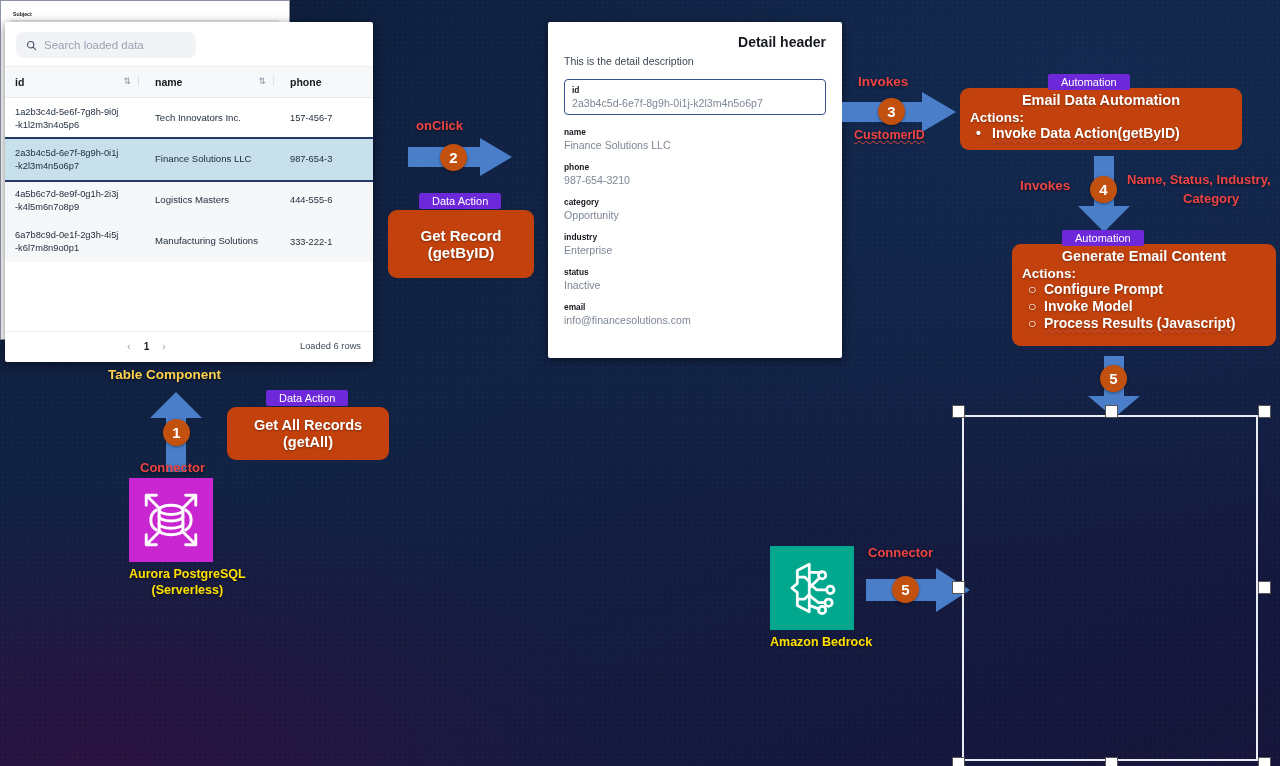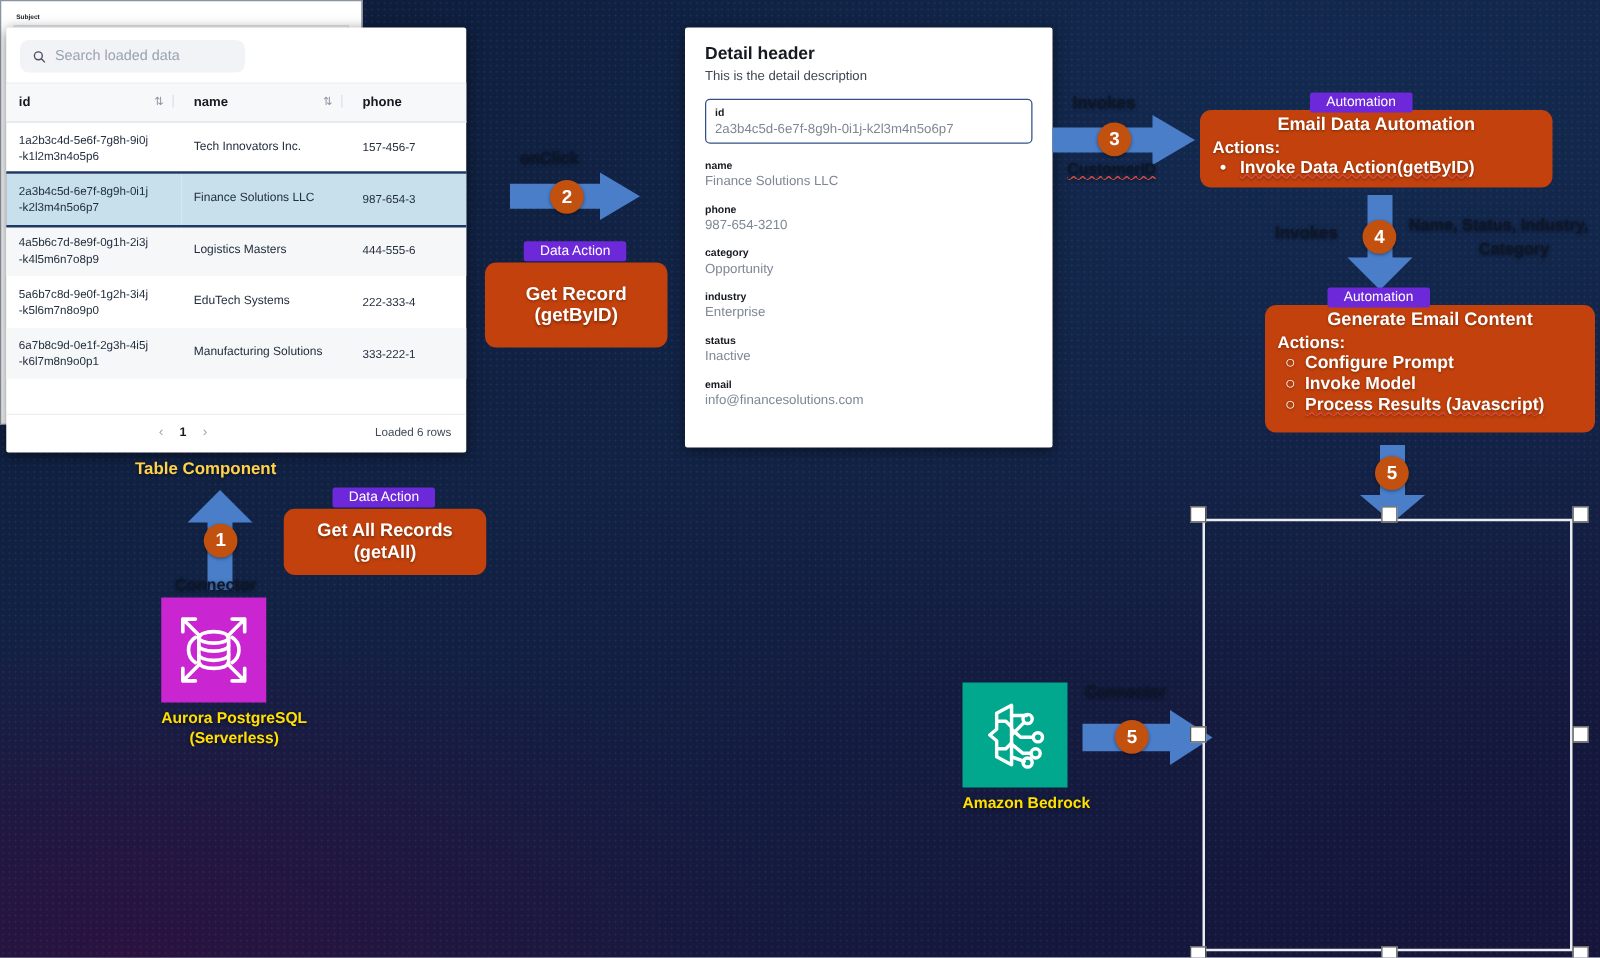--- a/index.html
+++ b/index.html
@@ -44,34 +44,34 @@
   .tbl-foot{margin-top:auto;display:flex;align-items:center;padding:8px 12px 10px 12px;
     border-top:1px solid #eceef2;font-size:9.5px;color:#3f4754;}
   .pager{display:flex;align-items:center;gap:13px;margin:0 auto 0 110px;}
   .pager .arrow{color:#9aa2b1;font-size:11px;}
   .pager .pnum{font-weight:bold;color:#16191f;font-size:10px;}
   .loaded{margin-left:auto;color:#404a59;font-size:9.3px;}
 
   
   #detail-panel{left:548px;top:22px;width:294px;height:336px;border-radius:2px;
     box-shadow:0 2px 10px rgba(0,0,0,.5);padding:12px 16px;box-sizing:border-box;}
-  .dt-h{font-size:14px;font-weight:bold;color:#16191f;margin:0 0 5px 0;}
+  .dt-h{font-size:14px;font-weight:bold;color:#16191f;margin:0 0 5px 0;text-align:right;}
   .dt-desc{font-size:10.5px;color:#3f4754;margin:0 0 12px 0;}
   .dt-field{margin-bottom:11px;}
   .dt-field.boxed{border:1.6px solid #32508a;border-radius:4px;padding:5px 7px;margin:0 0 12px 0;}
   .dt-label{font-size:8.4px;font-weight:bold;color:#16191f;margin-bottom:2px;}
   .dt-value{font-size:10.6px;color:#7d8794;}
 
   
   .node{position:absolute;background:#c2410c;color:#fff;border-radius:9px;
     text-align:center;box-sizing:border-box;font-weight:bold;
     text-shadow:0 1px 2px rgba(0,0,0,.35);}
   .badge{position:absolute;background:#6d28d9;color:#fff;font-size:11px;font-weight:normal;
     padding:2px 13px;border-radius:2px;white-space:nowrap;z-index:3;}
-  .cap{position:absolute;color:#0f172a;font-weight:bold;font-size:13px;white-space:nowrap;
+  .cap{position:absolute;color:#ef4444;font-weight:bold;font-size:13px;white-space:nowrap;
     text-shadow:0 1px 3px rgba(0,0,0,.6);}
   .cap.gold{color:#ffd24d;}
   .step{position:absolute;width:27px;height:27px;border-radius:50%;background:#c2500f;
     color:#fff;font-size:15px;font-weight:bold;display:flex;align-items:center;
     justify-content:center;z-index:4;box-shadow:0 1px 3px rgba(0,0,0,.4);}
   .squig{border-bottom:2px wavy #d64b3f;
          text-decoration:underline;text-decoration-style:wavy;
          text-decoration-color:#d64b3f;text-decoration-thickness:1px;}
 
   
@@ -150,25 +150,20 @@
         <tr class="sel">
           <td>2a3b4c5d-6e7f-8g9h-0i1j<br>-k2l3m4n5o6p7</td>
           <td class="c-name">Finance Solutions LLC</td>
           <td>987-654-3</td>
         </tr>
         <tr class="alt">
           <td>4a5b6c7d-8e9f-0g1h-2i3j<br>-k4l5m6n7o8p9</td>
           <td class="c-name">Logistics Masters</td>
           <td>444-555-6</td>
         </tr>
-        <tr>
-          <td>5a6b7c8d-9e0f-1g2h-3i4j<br>-k5l6m7n8o9p0</td>
-          <td class="c-name">EduTech Systems</td>
-          <td>222-333-4</td>
-        </tr>
         <tr class="alt">
           <td>6a7b8c9d-0e1f-2g3h-4i5j<br>-k6l7m8n9o0p1</td>
           <td class="c-name">Manufacturing Solutions</td>
           <td>333-222-1</td>
         </tr>
       </tbody>
   </table>
 
   <div class="tbl-foot">
     <div class="pager">

